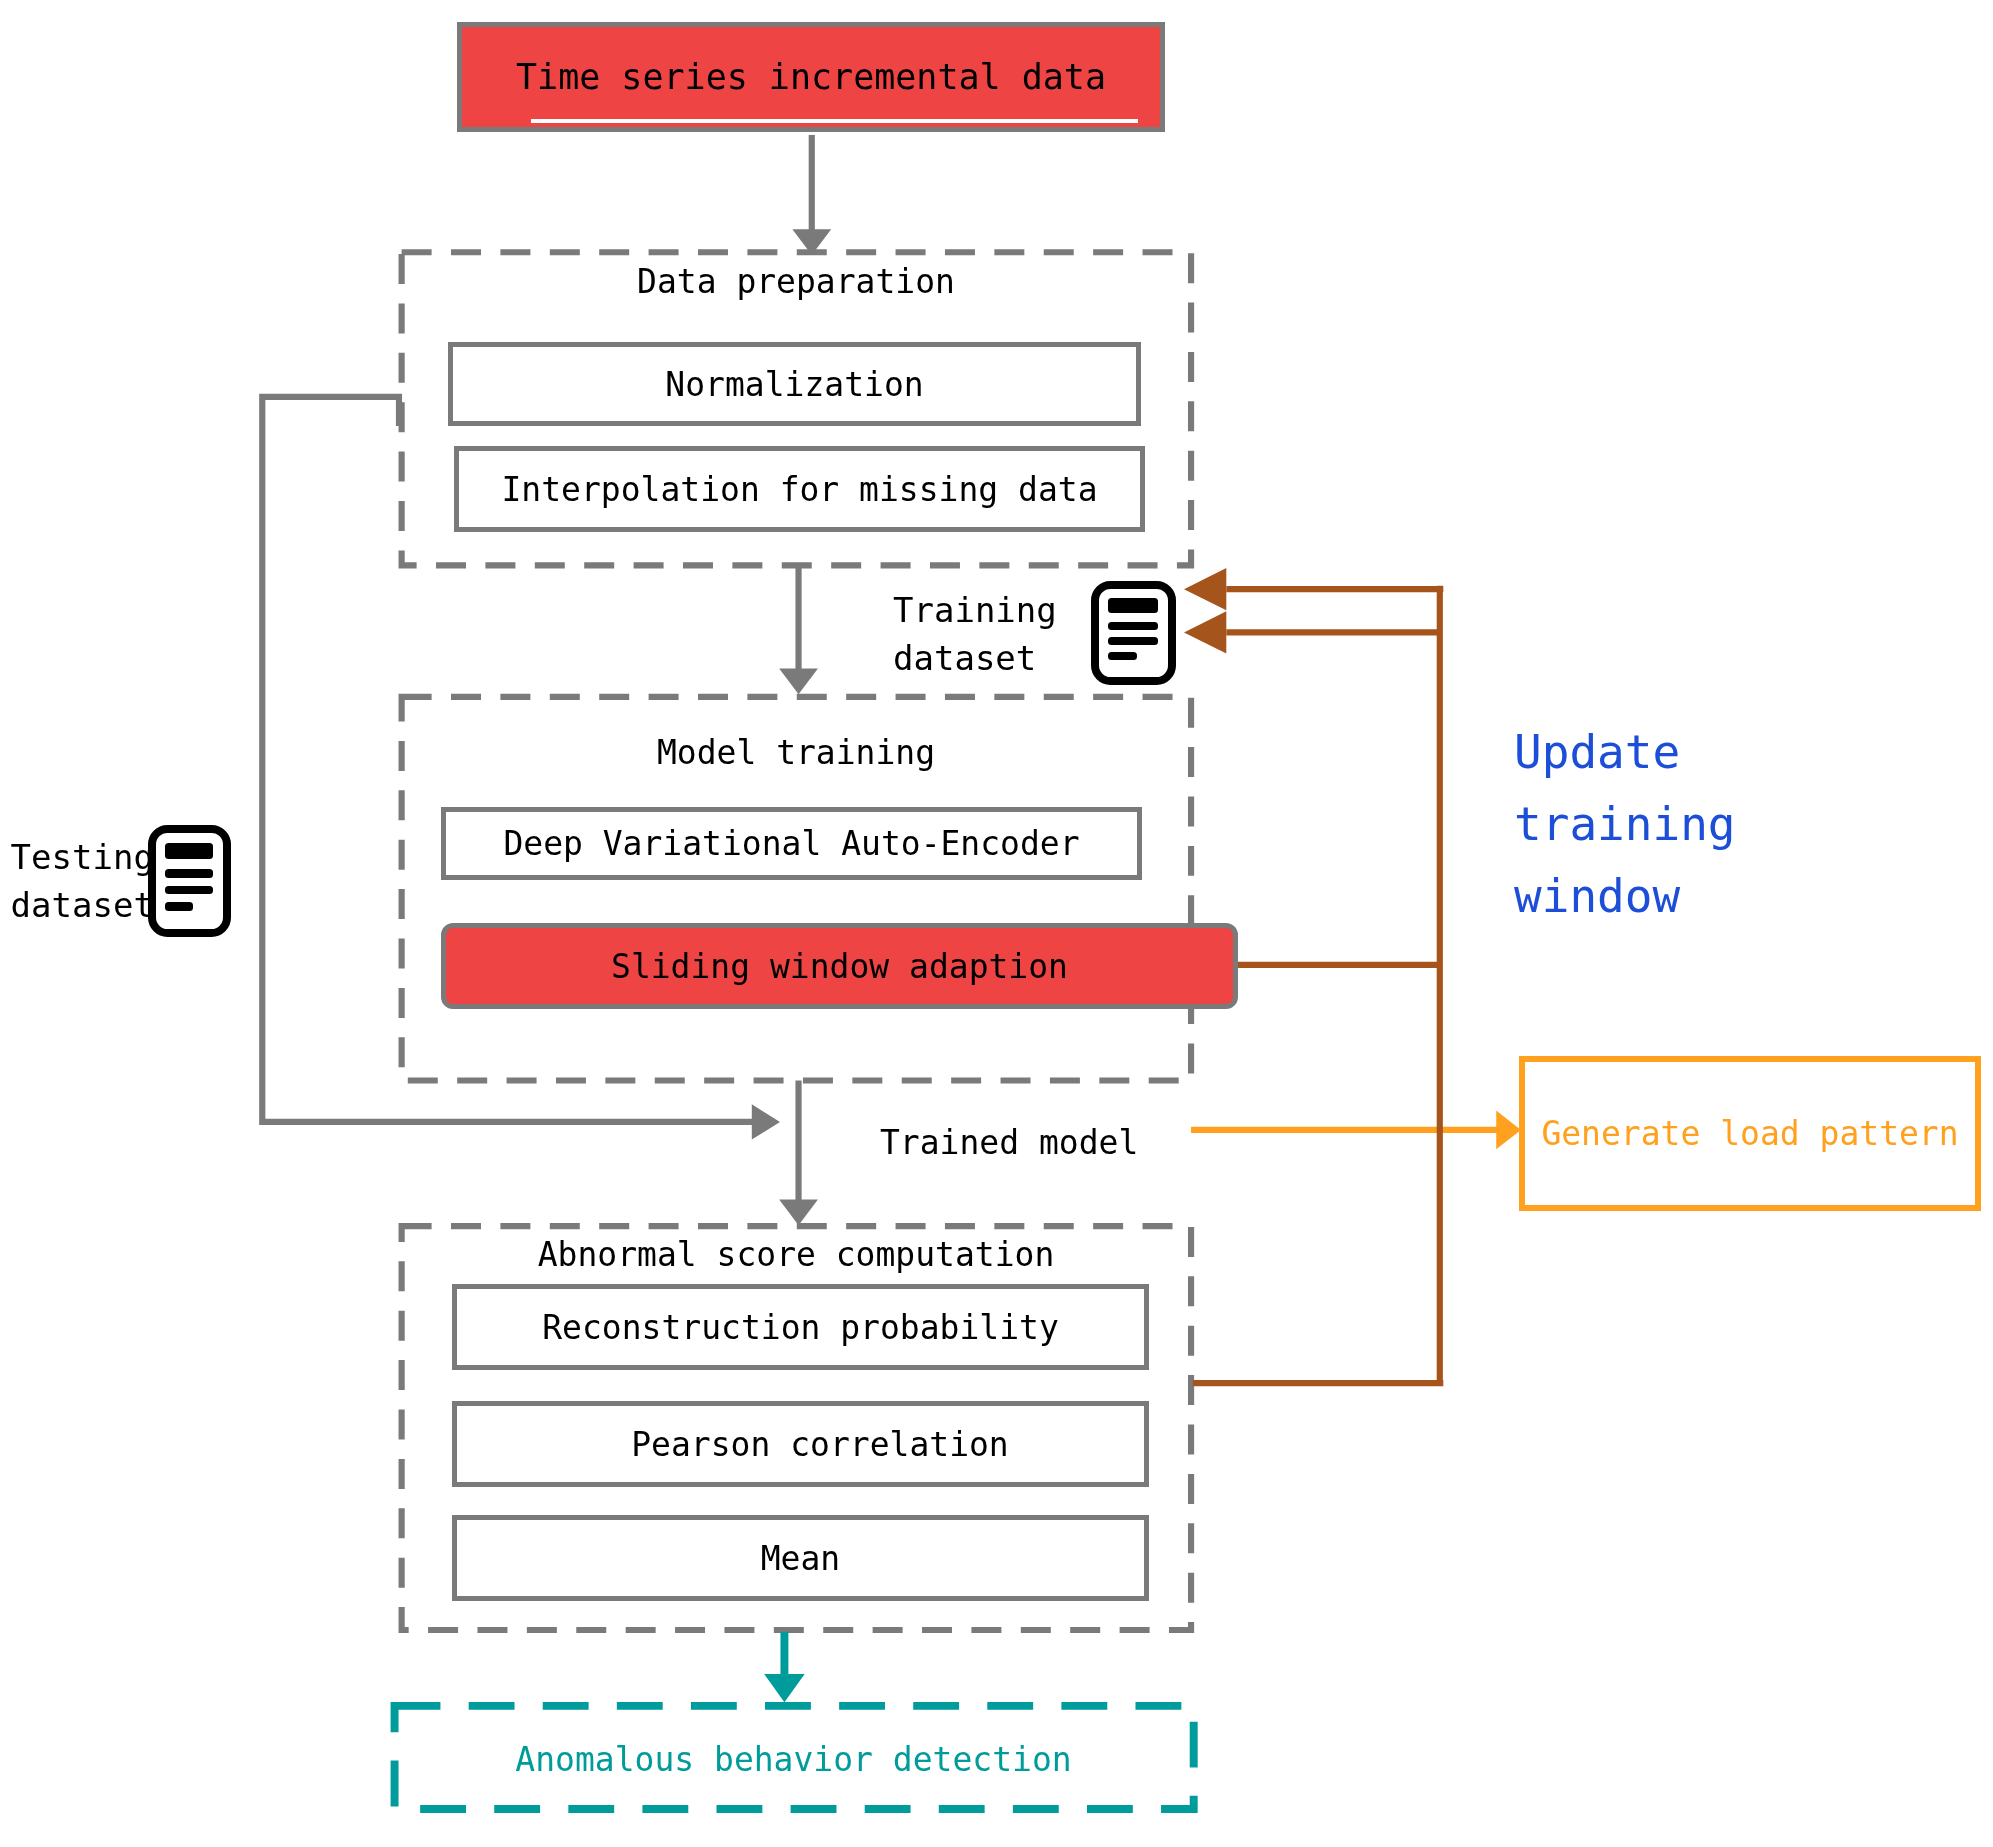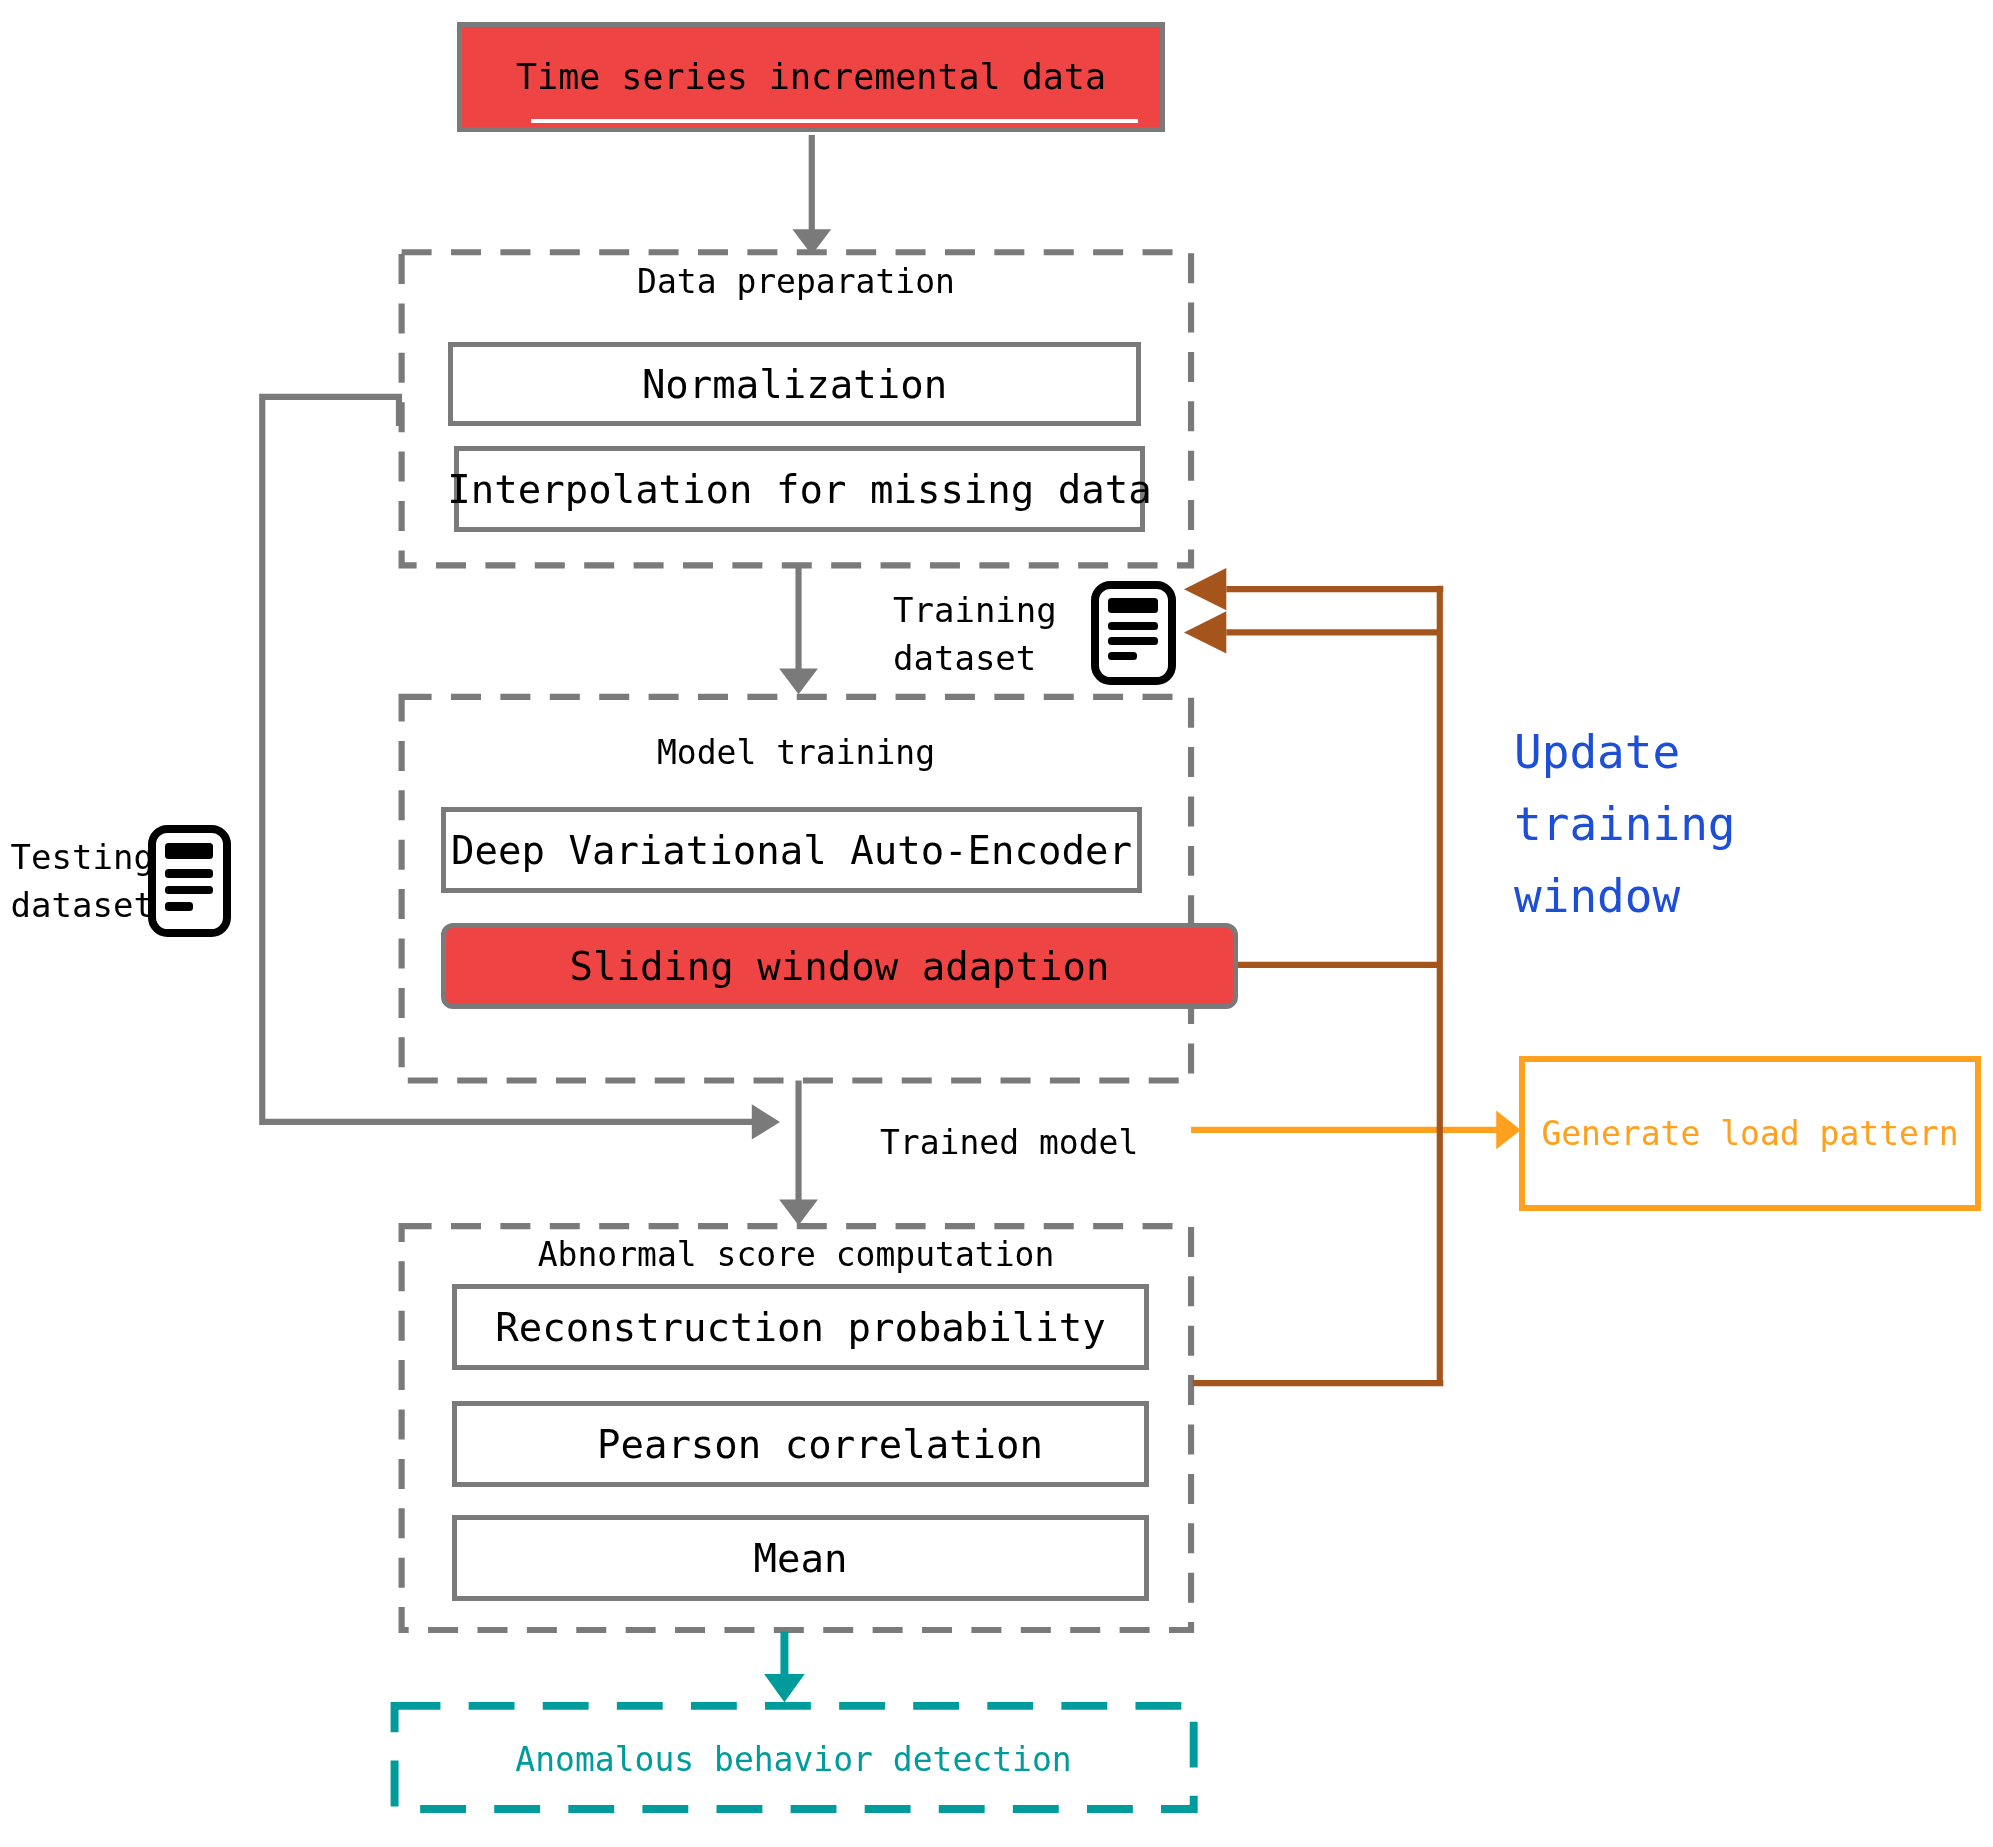--- a/index.html
+++ b/index.html
@@ -16,21 +16,21 @@
   }
   svg.wires { position: absolute; left: 0; top: 0; }
 
   .solid-box {
     position: absolute;
     background: #ffffff;
     border: 5.3px solid #7a7a7a;
     display: flex;
     align-items: center;
     justify-content: center;
-    font-size: 39px;
+    font-size: 33px;
     white-space: nowrap;
   }
   .yellow { background: #ef4444; }
 
   .container-title {
     position: absolute;
     text-align: center;
     font-size: 33px;
     white-space: nowrap;
   }
@@ -41,21 +41,21 @@
   }
 
   #ts-box { left: 457px; top: 22px; width: 708px; height: 110px; font-size: 35px; }
   #ts-underline { position: absolute; left: 69px; top: 92px; width: 607px; height: 4.4px; background: #ffffff; }
 
   #dp-title   { left: 401px; top: 262px;  width: 790px; }
   #norm-box   { left: 448px; top: 342px;  width: 693px; height: 84px; }
   #interp-box { left: 454px; top: 446px;  width: 691px; height: 86px; }
 
   #mt-title   { left: 401px; top: 733px;  width: 790px; }
-  #dvae-box   { left: 441px; top: 807px;  width: 701px; height: 86px; }
+  #dvae-box   { left: 441px; top: 807px;  width: 701px; height: 73px; }
   #slide-box  { left: 441px; top: 923px; width: 797px; height: 86px; border-radius: 12px; }
 
   #abn-title  { left: 401px; top: 1235px; width: 790px; }
   #recon-box  { left: 452px; top: 1284px; width: 697px; height: 86px; }
   #pearson-box{ left: 452px; top: 1401px; width: 697px; height: 86px; padding-left: 39px; }
   #mean-box   { left: 452px; top: 1515px; width: 697px; height: 86px; }
 
   #gen-box {
     left: 1519px; top: 1056px; width: 462px; height: 155px;
     border: 6.2px solid #FFA01E; color: #FFA01E; font-size: 33px;

